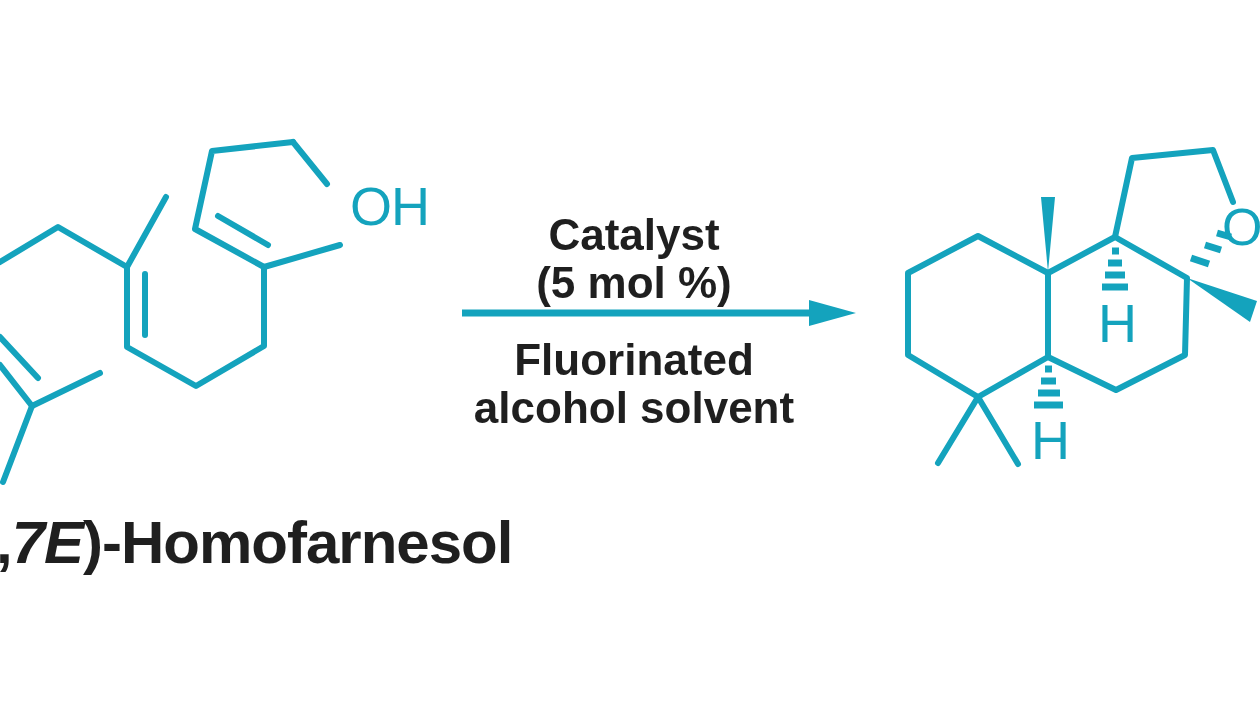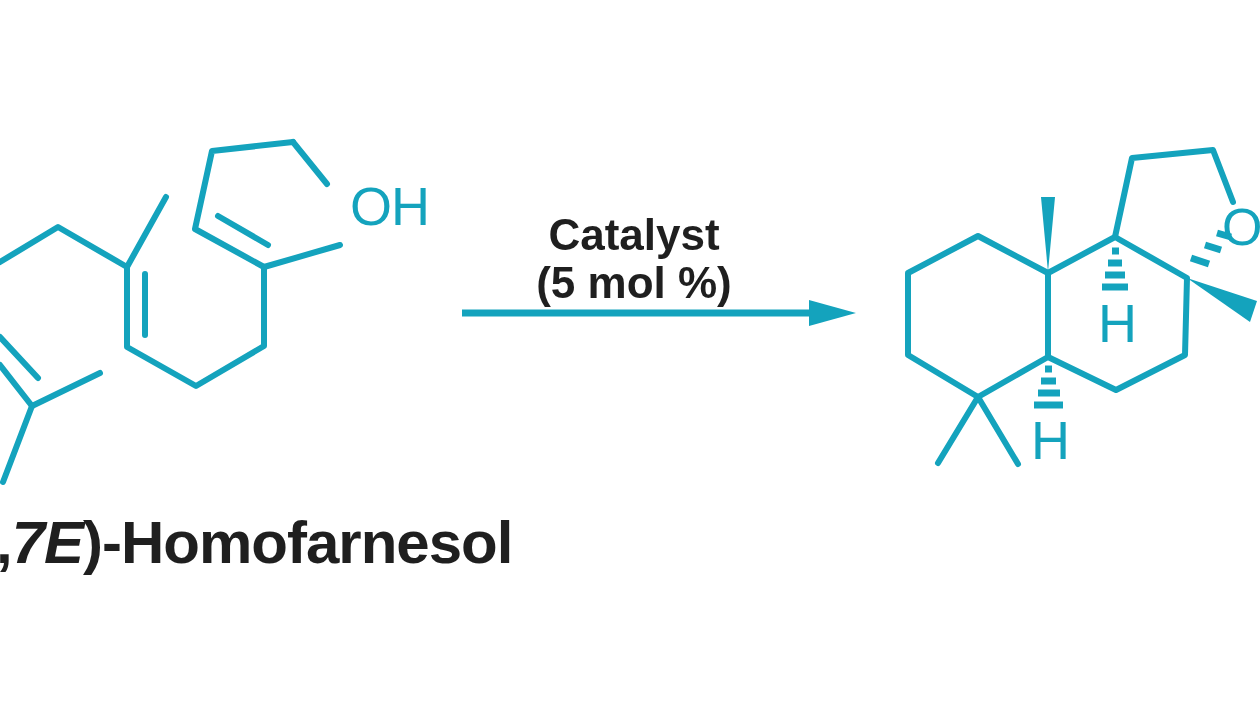--- a/index.html
+++ b/index.html
@@ -121,18 +121,20 @@
   <span class="atom" style="left:330px;top:179px;margin-left:20px;">OH</span>
   <span class="atom" style="left:1222px;top:201px;font-size:52px;">O</span>
   <span class="atom" style="left:1098px;top:296px;">H</span>
   <span class="atom" style="left:1031px;top:413px;">H</span>
 
   <div class="conditions cond-above">
     <div>Catalyst</div>
     <div>(5 mol %)</div>
   </div>
   <div class="conditions cond-below">
+    <div>Fluorinated</div>
+    <div>alcohol solvent</div>
   </div>
 
   <div class="cmpd-label label-left"><span>,</span><i>7E</i><span>)-Homofarnesol</span></div>
 
 
 </div>
 
 </body></html>

